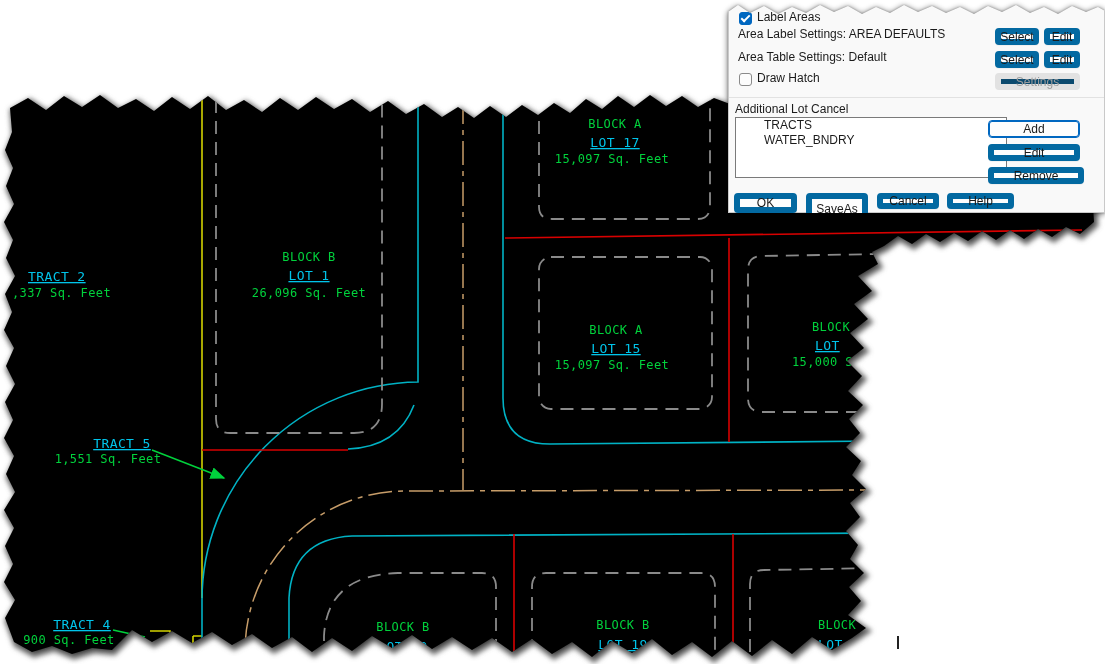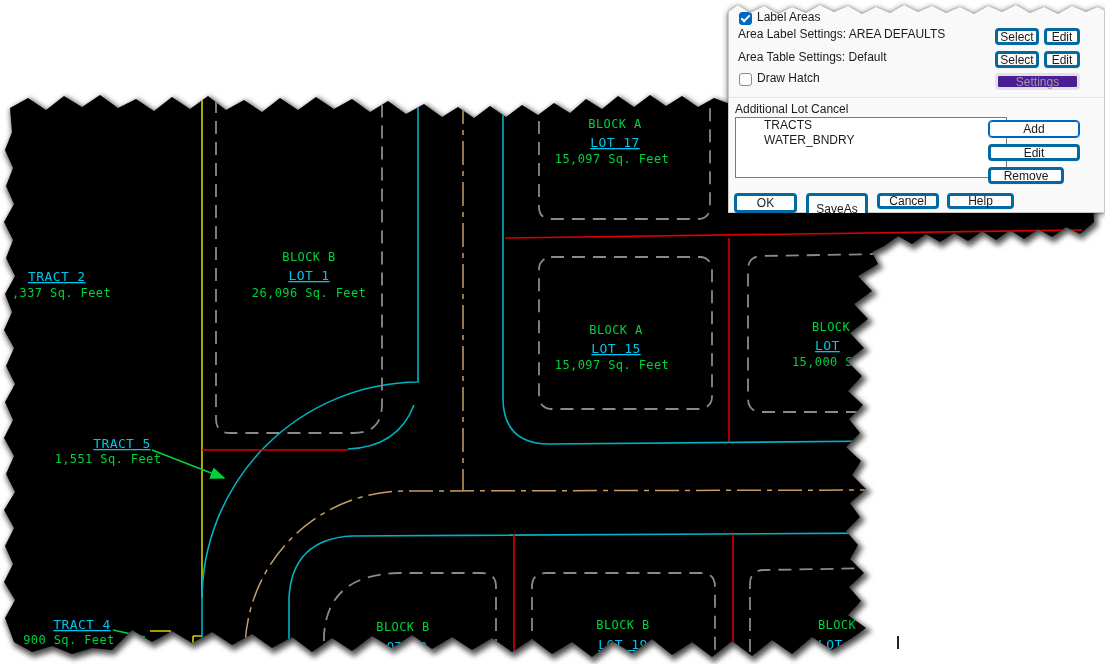--- a/index.html
+++ b/index.html
@@ -24,24 +24,24 @@
       filter:drop-shadow(0 1px 3px rgba(0,0,0,.45)) drop-shadow(0 0 1px rgba(0,0,0,.35));
       z-index:5;}
   #dialog{position:absolute;inset:0;background:#f9f9f9;border:1px solid #c9c9c9;box-sizing:border-box;
       clip-path:polygon(0px 12px,10px 5px,22px 13px,36px 6px,50px 14px,64px 7px,78px 13px,
         92px 5px,106px 12px,120px 6px,134px 14px,148px 7px,162px 13px,176px 5px,190px 12px,
         204px 6px,218px 13px,232px 7px,246px 14px,260px 6px,274px 12px,288px 5px,302px 13px,
         316px 7px,330px 14px,344px 6px,358px 12px,370px 7px,377px 11px,377px 213px,0px 213px);
       font-size:12px;color:#1b1b1b;}
   .dlg-label{position:absolute;white-space:nowrap;}
   .btn{position:absolute;display:flex;align-items:center;justify-content:center;
-      background:#fdfdfd;border:3px solid #0369a1;border-radius:4px;font-size:12px;
+      background:#fdfdfd;border:6px solid #0369a1;border-radius:4px;font-size:12px;
       color:#1a1a1a;box-sizing:border-box;cursor:default;box-shadow:0 1px 0 rgba(0,0,0,.04);}
   .btn.focus{border:1px solid #0067c0;box-shadow:0 0 0 1px #0067c0 inset;}
-  .btn.disabled{color:#9d9d9d;background:#4c1d95;border-color:#e2e2e2;box-shadow:none;}
+  .btn.disabled{color:#9d9d9d;background:#0c4a6e;border-color:#e2e2e2;box-shadow:none;}
   .checkbox{position:absolute;width:13px;height:13px;border-radius:3px;box-sizing:border-box;}
   .checkbox.checked{background:#0067c0;border:1px solid #0067c0;display:flex;
       align-items:center;justify-content:center;}
   .checkbox.unchecked{background:#fcfcfc;border:1px solid #8a8a8a;}
   .checkmark{width:7px;height:3px;border-left:2px solid #fff;border-bottom:2px solid #fff;
       transform:rotate(-45deg);margin-bottom:2px;}
   .divider{position:absolute;left:0;top:96px;width:100%;height:1px;background:#e2e2e2;}
   #listbox{position:absolute;left:6px;top:116px;width:246px;height:59px;background:#ffffff;
       border:1px solid #7a7a7a;font-size:12px;overflow:hidden;padding-left:24px;}
   .list-item{padding:0 4px;line-height:15px;white-space:nowrap;}
@@ -165,21 +165,21 @@
 
     <div class="divider"></div>
 
     <div class="dlg-label" style="left:6px;top:101px;">Additional Lot Cancel</div>
     <div id="listbox">
       <div class="list-item">TRACTS</div>
       <div class="list-item">WATER_BNDRY</div>
     </div>
     <div class="btn focus" style="left:259px;top:119px;width:92px;height:18px;">Add</div>
     <div class="btn" style="left:259px;top:143px;width:92px;height:17px;">Edit</div>
-    <div class="btn" style="left:259px;top:166px;width:76px;height:17px;">Remove</div>
+    <div class="btn" style="left:259px;top:166px;width:96px;height:17px;">Remove</div>
 
     <div class="btn" style="left:5px;top:192px;width:63px;height:20px;">OK</div>
     <div class="btn" style="left:77px;top:192px;width:62px;height:32px;">SaveAs</div>
     <div class="btn" style="left:148px;top:192px;width:62px;height:16px;">Cancel</div>
     <div class="btn" style="left:218px;top:192px;width:67px;height:16px;">Help</div>
   </div>
 </div>
 
 <div id="stray-mark"></div>
 

